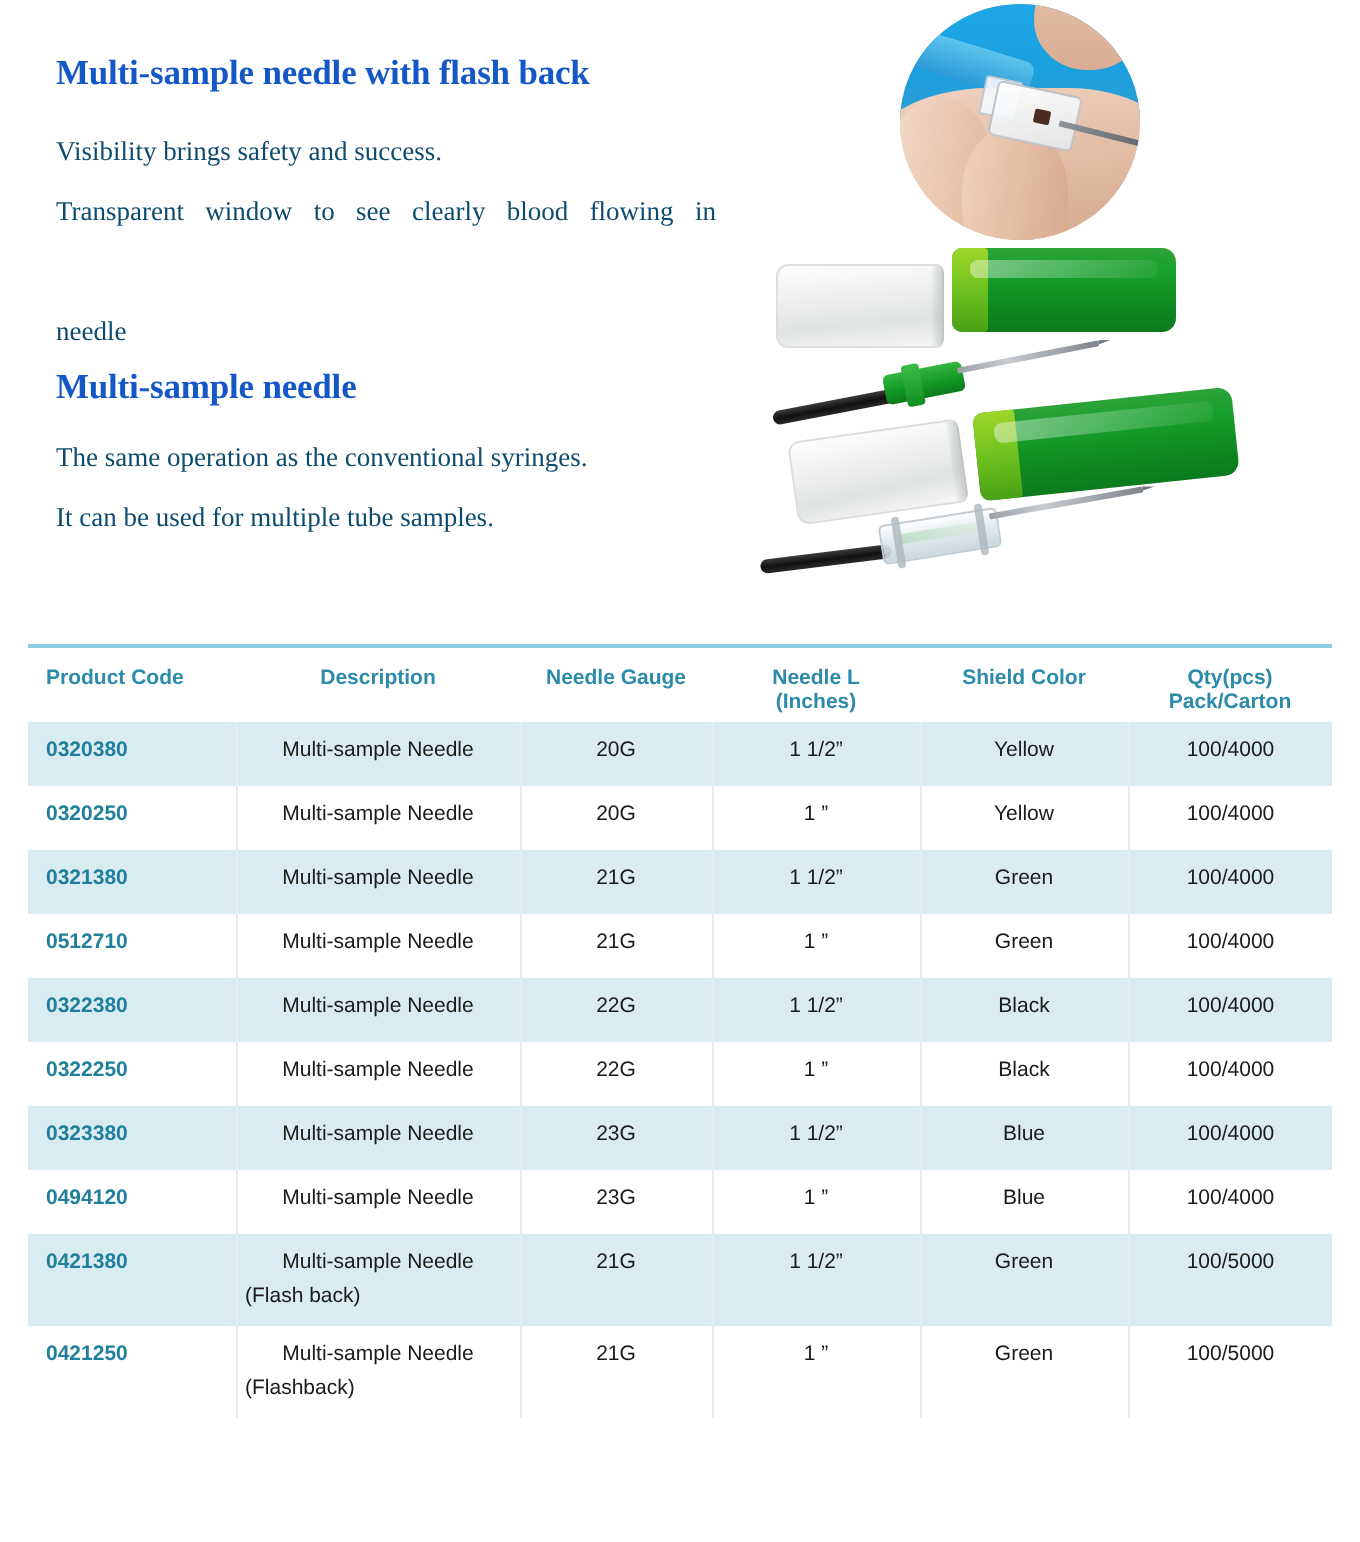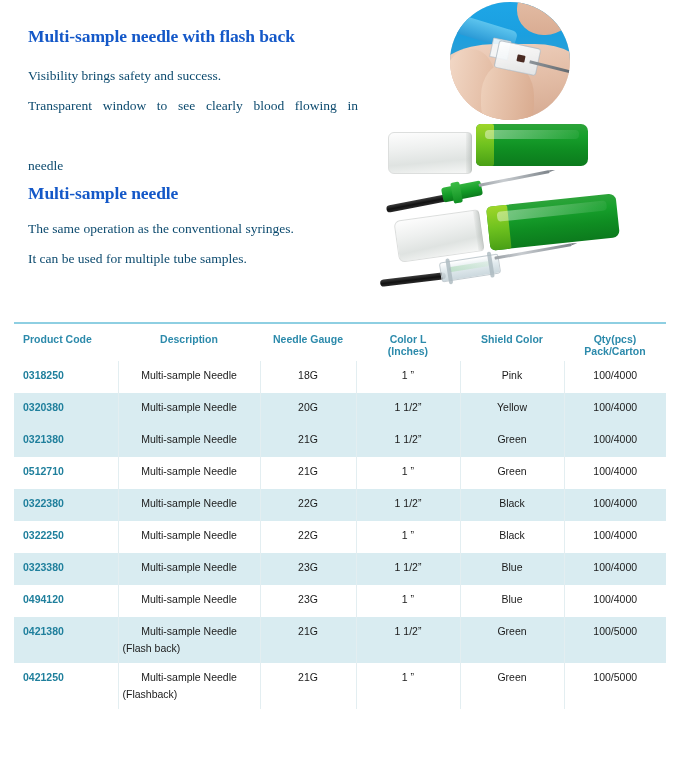--- a/index.html
+++ b/index.html
@@ -387,46 +387,46 @@
         <th class="th-code">
           <span>Product Code</span>
         </th>
         <th>
           <span>Description</span>
         </th>
         <th>
           <span>Needle Gauge</span>
         </th>
         <th>
-          <span>Color L</span>
+          <span>Needle L</span>
           <span class="hdr-line2">(Inches)</span>
         </th>
         <th>
           <span>Shield Color</span>
         </th>
         <th>
           <span>Qty(pcs)</span>
           <span class="hdr-line2">Pack/Carton</span>
         </th>
       </tr>
     </thead>
     <tbody id="spec-table-body">
-        <tr>
-          <td class="cell-code"><span>0318250</span></td>
-          <td class="cell-desc"><span>Multi-sample Needle</span></td>
-          <td><span>18G</span></td>
-          <td><span>1 ”</span></td>
-          <td><span>Pink</span></td>
-          <td><span>100/4000</span></td>
-        </tr>
         <tr class="stripe">
           <td class="cell-code"><span>0320380</span></td>
           <td class="cell-desc"><span>Multi-sample Needle</span></td>
           <td><span>20G</span></td>
           <td><span>1 1/2”</span></td>
+          <td><span>Yellow</span></td>
+          <td><span>100/4000</span></td>
+        </tr>
+        <tr>
+          <td class="cell-code"><span>0320250</span></td>
+          <td class="cell-desc"><span>Multi-sample Needle</span></td>
+          <td><span>20G</span></td>
+          <td><span>1 ”</span></td>
           <td><span>Yellow</span></td>
           <td><span>100/4000</span></td>
         </tr>
         <tr class="stripe">
           <td class="cell-code"><span>0321380</span></td>
           <td class="cell-desc"><span>Multi-sample Needle</span></td>
           <td><span>21G</span></td>
           <td><span>1 1/2”</span></td>
           <td><span>Green</span></td>
           <td><span>100/4000</span></td>

